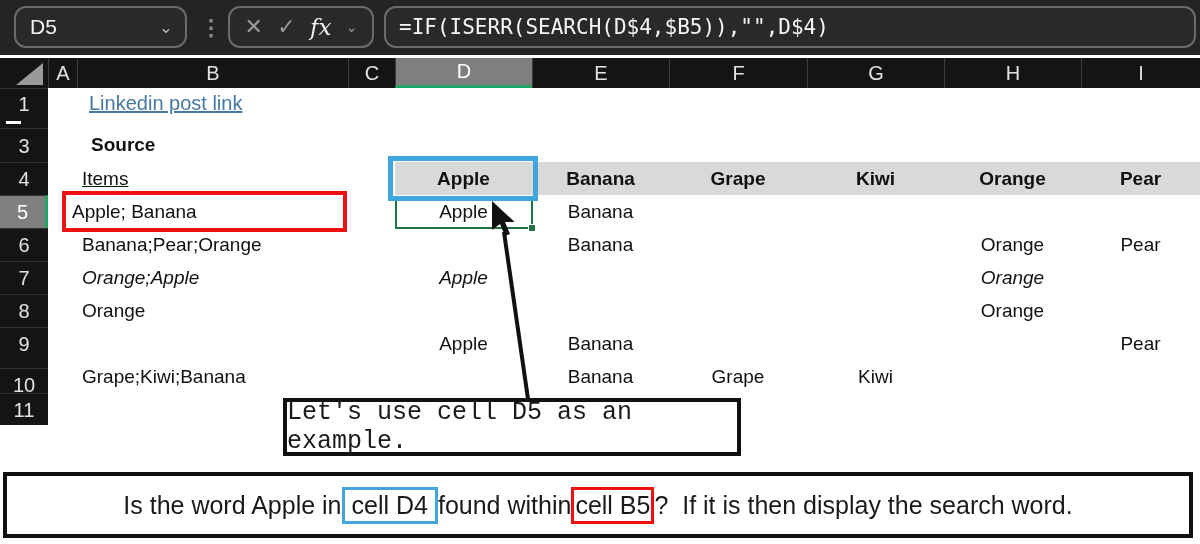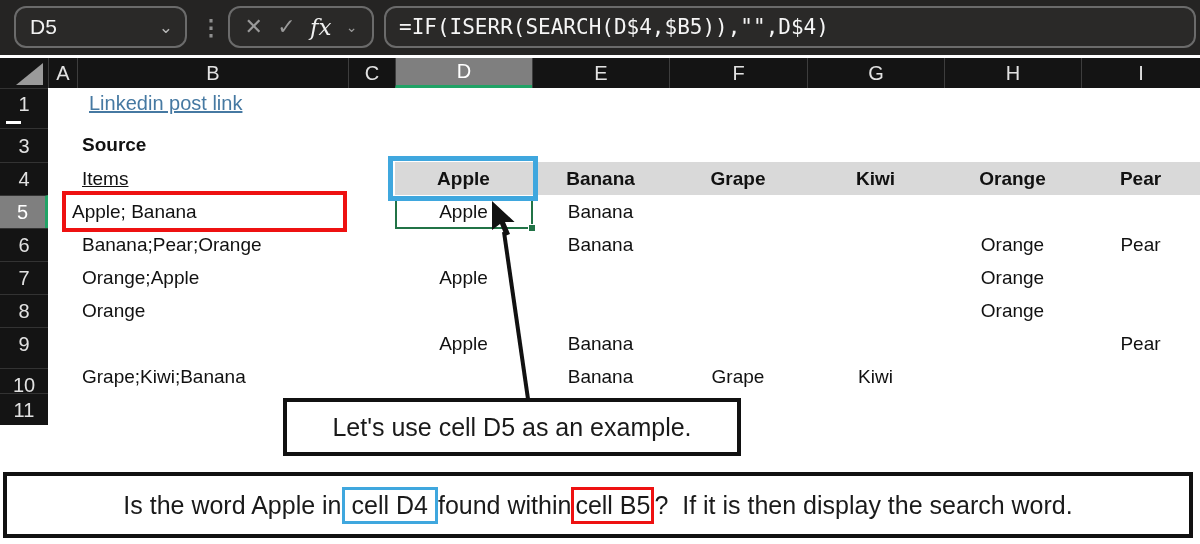--- a/index.html
+++ b/index.html
@@ -37,43 +37,43 @@
   .ctr { text-align:center; }
   .b { font-weight:bold; }
   .cB { left:82px; }
   .cD { left:395px; width:137px; }
   .cE { left:532px; width:137px; }
   .cF { left:669px; width:138px; }
   .cG { left:807px; width:137px; }
   .cH { left:944px; width:137px; }
   .cI { left:1081px; width:119px; }
   .r1 { top:88px; height:30px; line-height:30px; }
-  .r3 { top:128px; height:34px; line-height:34px; }
+  .r3 { top:128px; height:34px; line-height:34px;margin-left:9px; }
   .r4 { top:162px; }
   .r5 { top:195px; }
   .r6 { top:228px; }
-  .r7 { top:261px; }
+  .r7 { top:261px;font-style:italic; }
   .r8 { top:294px; }
   .r9 { top:327px; }
   .r10 { top:360px; }
   .link { color:#4679A2; text-decoration:underline; font-size:20px;margin-left:37px; }
   .underline { text-decoration:underline; }
 
   
   .band { position:absolute; left:395px; top:162px; width:805px; height:33px; background:#D9D9D9; }
   .band span { position:absolute; top:0; height:33px; line-height:33px; text-align:center; font-weight:bold; font-size:19px; color:#111111; }
 
   
   .bluebox { position:absolute; left:388px; top:156px; width:150px; height:45px; border:5px solid #3FA7DE; z-index:5; }
   .redbox { position:absolute; left:62px; top:191px; width:285px; height:41px; border:4px solid #EE1111; z-index:5; }
   .selcell { position:absolute; left:395px; top:196px; width:138px; height:33px; border:2px solid #217346; z-index:4; }
   .fillhandle { position:absolute; right:-5px; bottom:-5px; width:8px; height:8px; background:#217346; border:1px solid #ffffff; }
 
   
-  .callout { position:absolute; left:283px; top:398px; width:458px; height:58px; border:4px solid #111111; background:#ffffff; display:flex; align-items:center; justify-content:center; font-size:25px; color:#1a1a1a; z-index:6; }
+  .callout { position:absolute; left:283px; top:398px; width:458px; height:58px; border:4px solid #111111; background:#ffffff; display:flex; align-items:center; justify-content:center; font-size:25px; color:#1a1a1a; z-index:6;font-family:Liberation Mono, monospace; }
 
   .arrow-svg { position:absolute; left:0; top:0; width:1200px; height:544px; pointer-events:none; z-index:7; }
 
   
   .caption { position:absolute; left:3px; top:472px; width:1190px; height:66px; border:4px solid #111111; background:#ffffff; display:flex; align-items:center; justify-content:center; font-size:25px; color:#1a1a1a; }
   .cap-blue { border:3px solid #3FA7DE; padding:1px 7px; }
   .cap-red { border:3px solid #EE1111; padding:1px 1px; }
   .pre { white-space:pre; }
 </style>
 </head>

